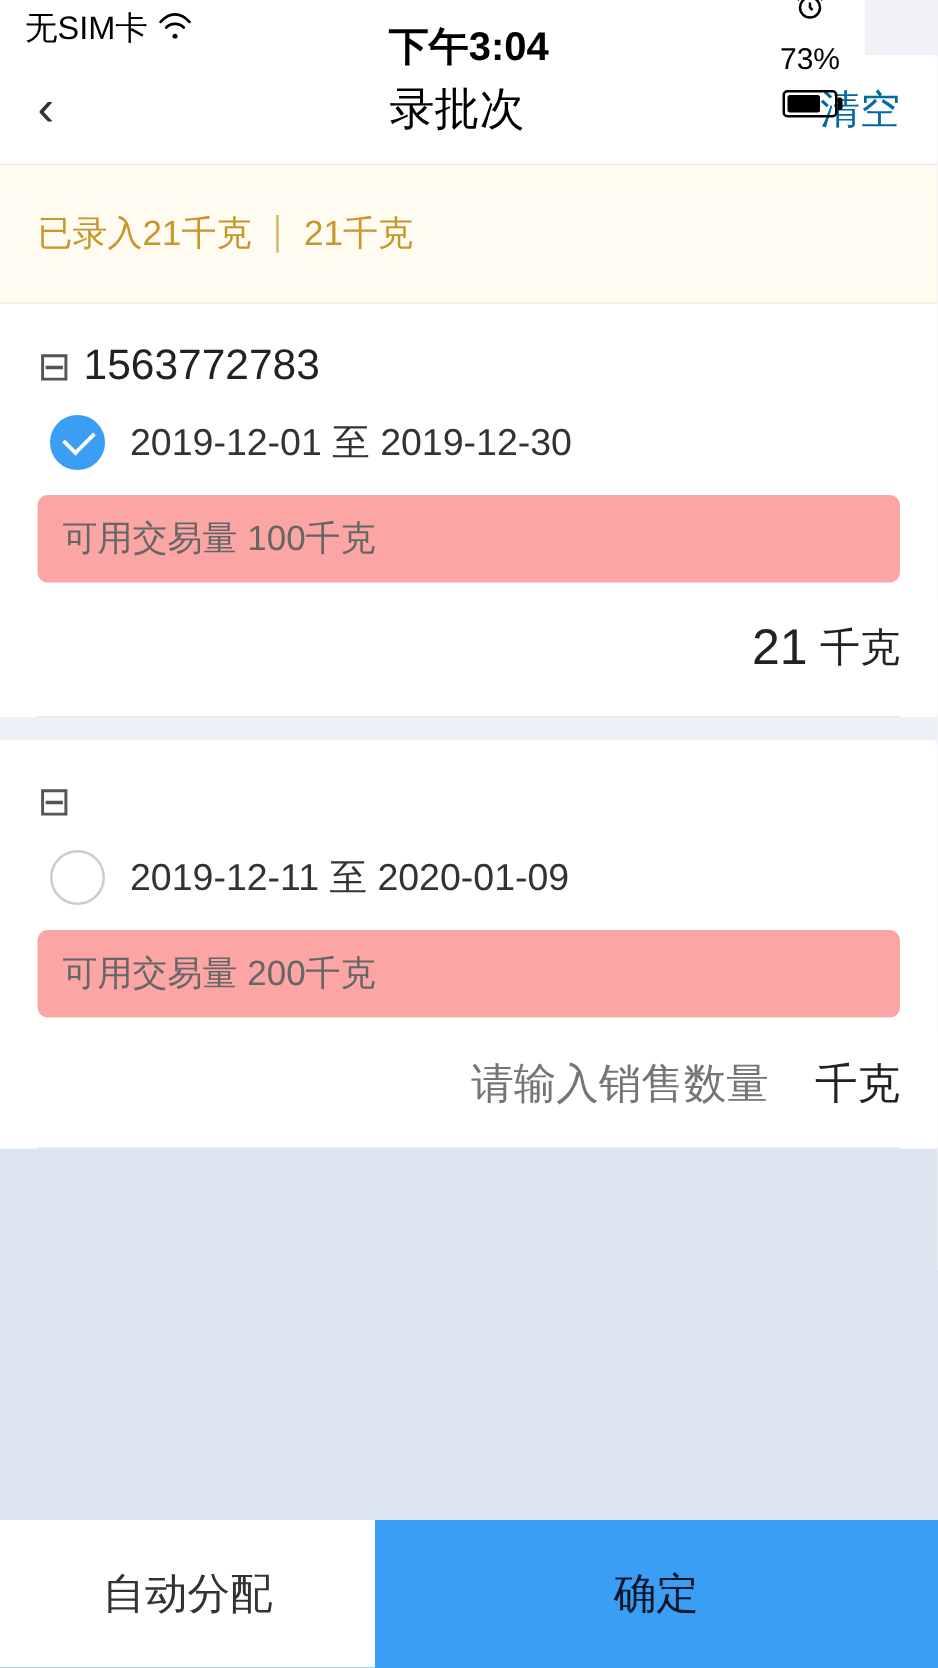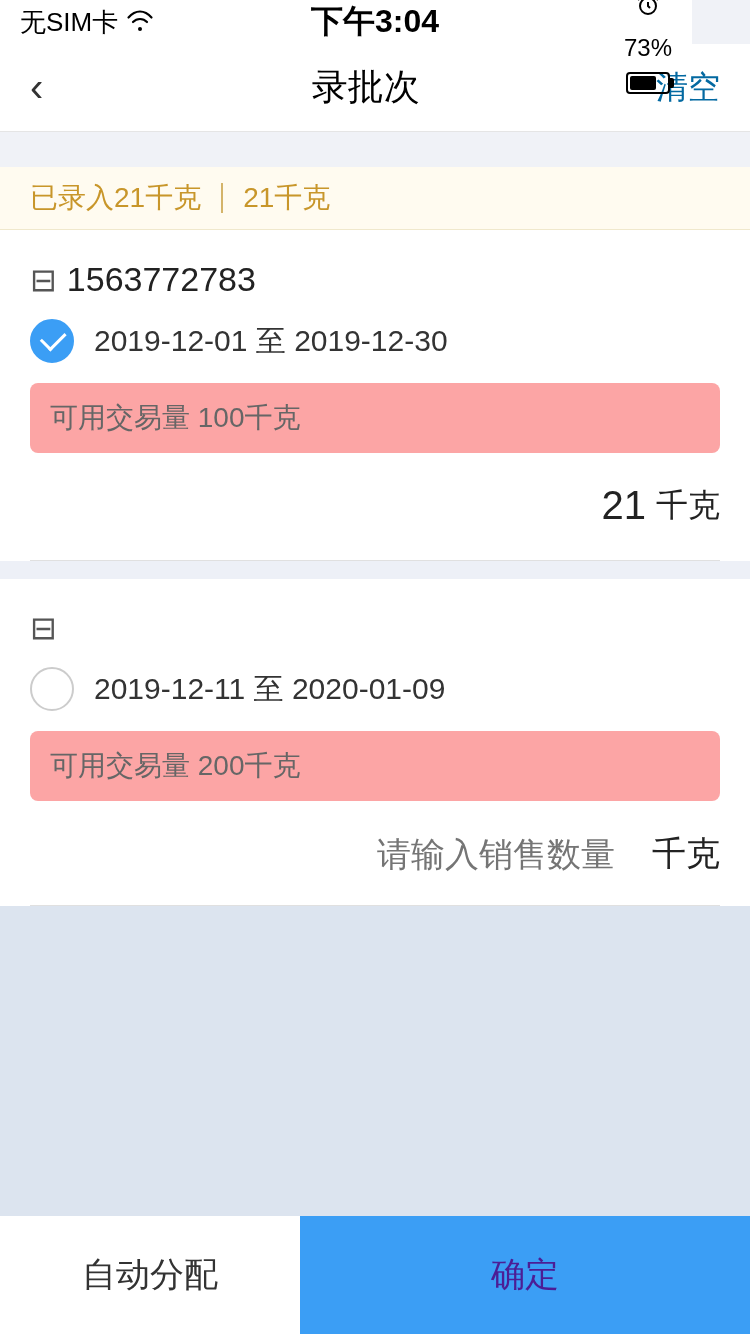--- a/index.html
+++ b/index.html
@@ -30,21 +30,21 @@
       font-size: 26px;
       color: #000;
     }
     .status-center {
       font-size: 32px;
       font-weight: 600;
       color: #000;
       position: absolute;
       left: 50%;
       transform: translateX(-50%);
-      top: 0;
+      top: 16px;
     }
     .status-right {
       display: flex;
       align-items: center;
       gap: 10px;
       font-size: 26px;
       color: #000;
       flex-direction: column;
     }
     .battery-text { font-size: 24px; }
@@ -101,26 +101,25 @@
     .nav-action {
       font-size: 32px;
       color: #0369a1;
       cursor: pointer;
       text-align: right;
     }
 
     
     .info-banner {
       background: #fffbf0;
-      padding: 12px 30px;
+      padding: 36px 30px;
       display: flex;
       align-items: center;
       gap: 20px;
       border-bottom: 1px solid #f0e8cc;
-      margin-top: 35px;
     }
     .info-label {
       font-size: 28px;
       color: #c8962a;
     }
     .info-divider {
       width: 2px;
       height: 30px;
       background: #d4b46a;
     }
@@ -147,20 +146,21 @@
     .batch-number {
       font-size: 34px;
       color: #222;
       font-weight: 500;
     }
     .batch-row {
       display: flex;
       align-items: center;
       padding: 10px 30px;
       gap: 20px;
+      margin-left: 10px;
     }
     .checkbox-circle {
       width: 44px;
       height: 44px;
       border-radius: 50%;
       border: 2px solid #ccc;
       display: flex;
       align-items: center;
       justify-content: center;
       flex-shrink: 0;
@@ -273,21 +273,21 @@
       cursor: pointer;
       display: flex;
       align-items: center;
       justify-content: center;
     }
     .btn-confirm {
       flex: 1.5;
       background: #3b9ef5;
       border: none;
       font-size: 34px;
-      color: #4c1d95;
+      color: #0f172a;
       cursor: pointer;
       display: flex;
       align-items: center;
       justify-content: center;
     }
 
     .content-area {
       padding-bottom: 100px;
     }
   </style>

